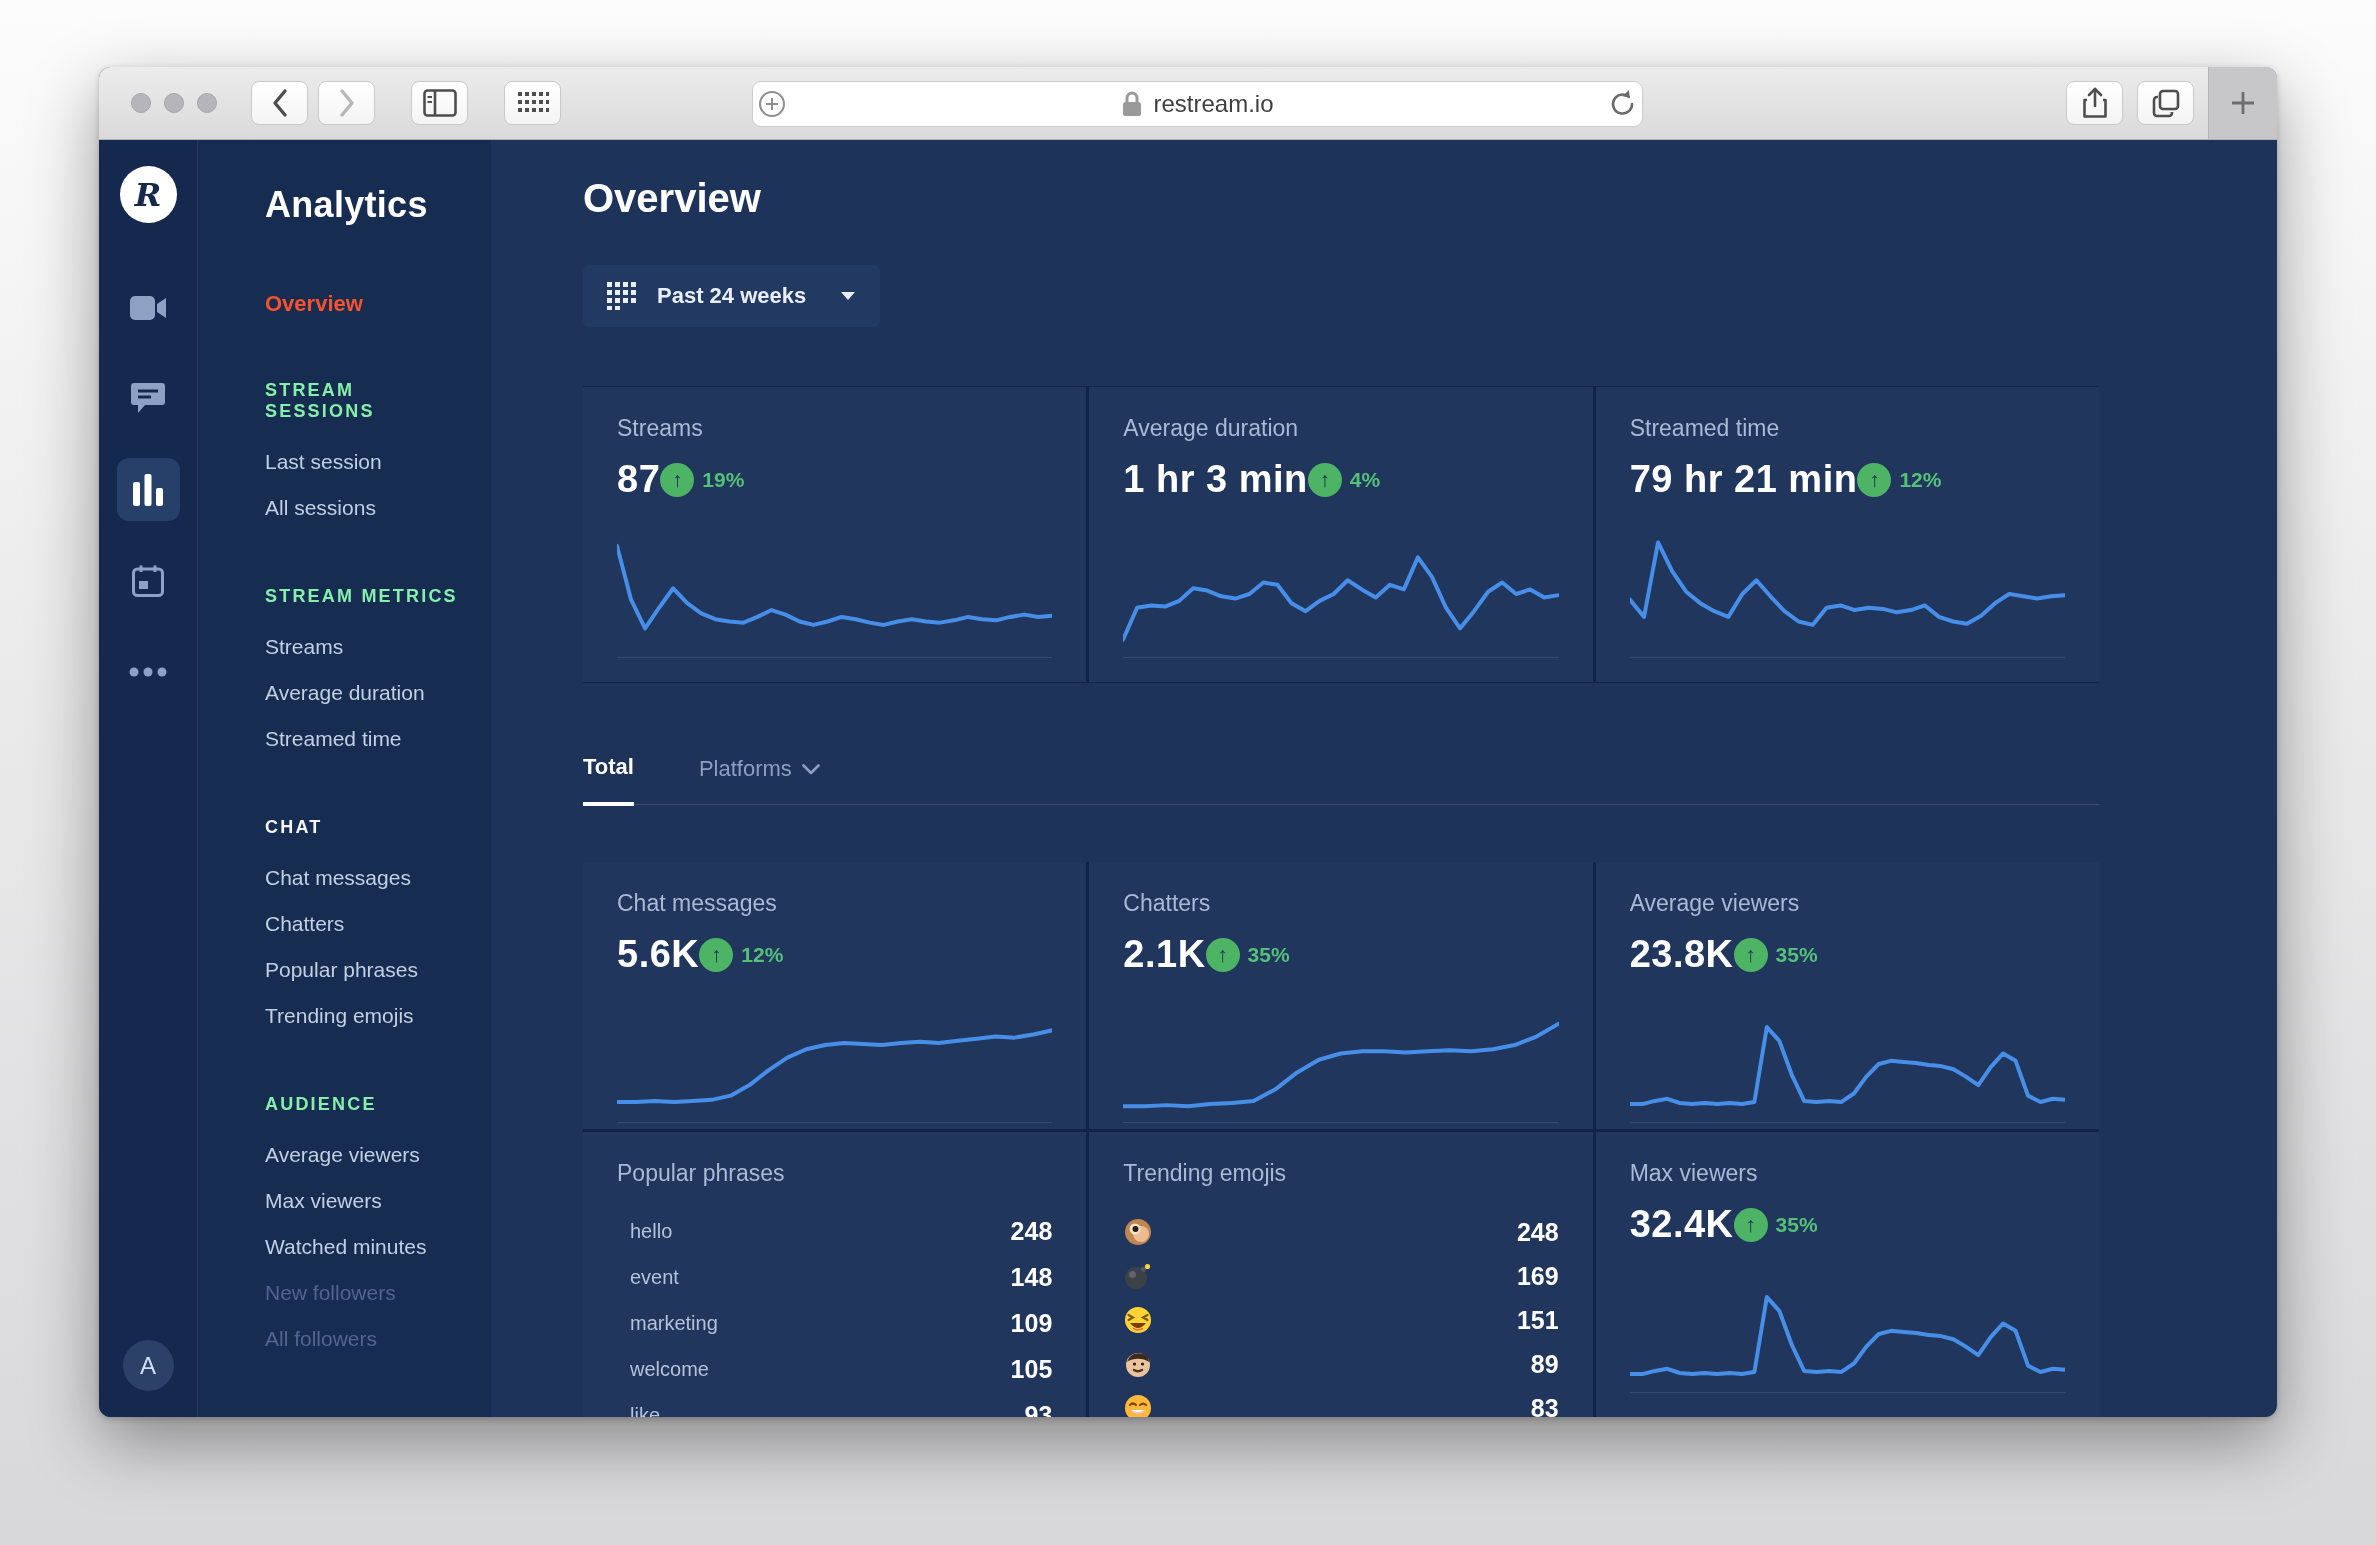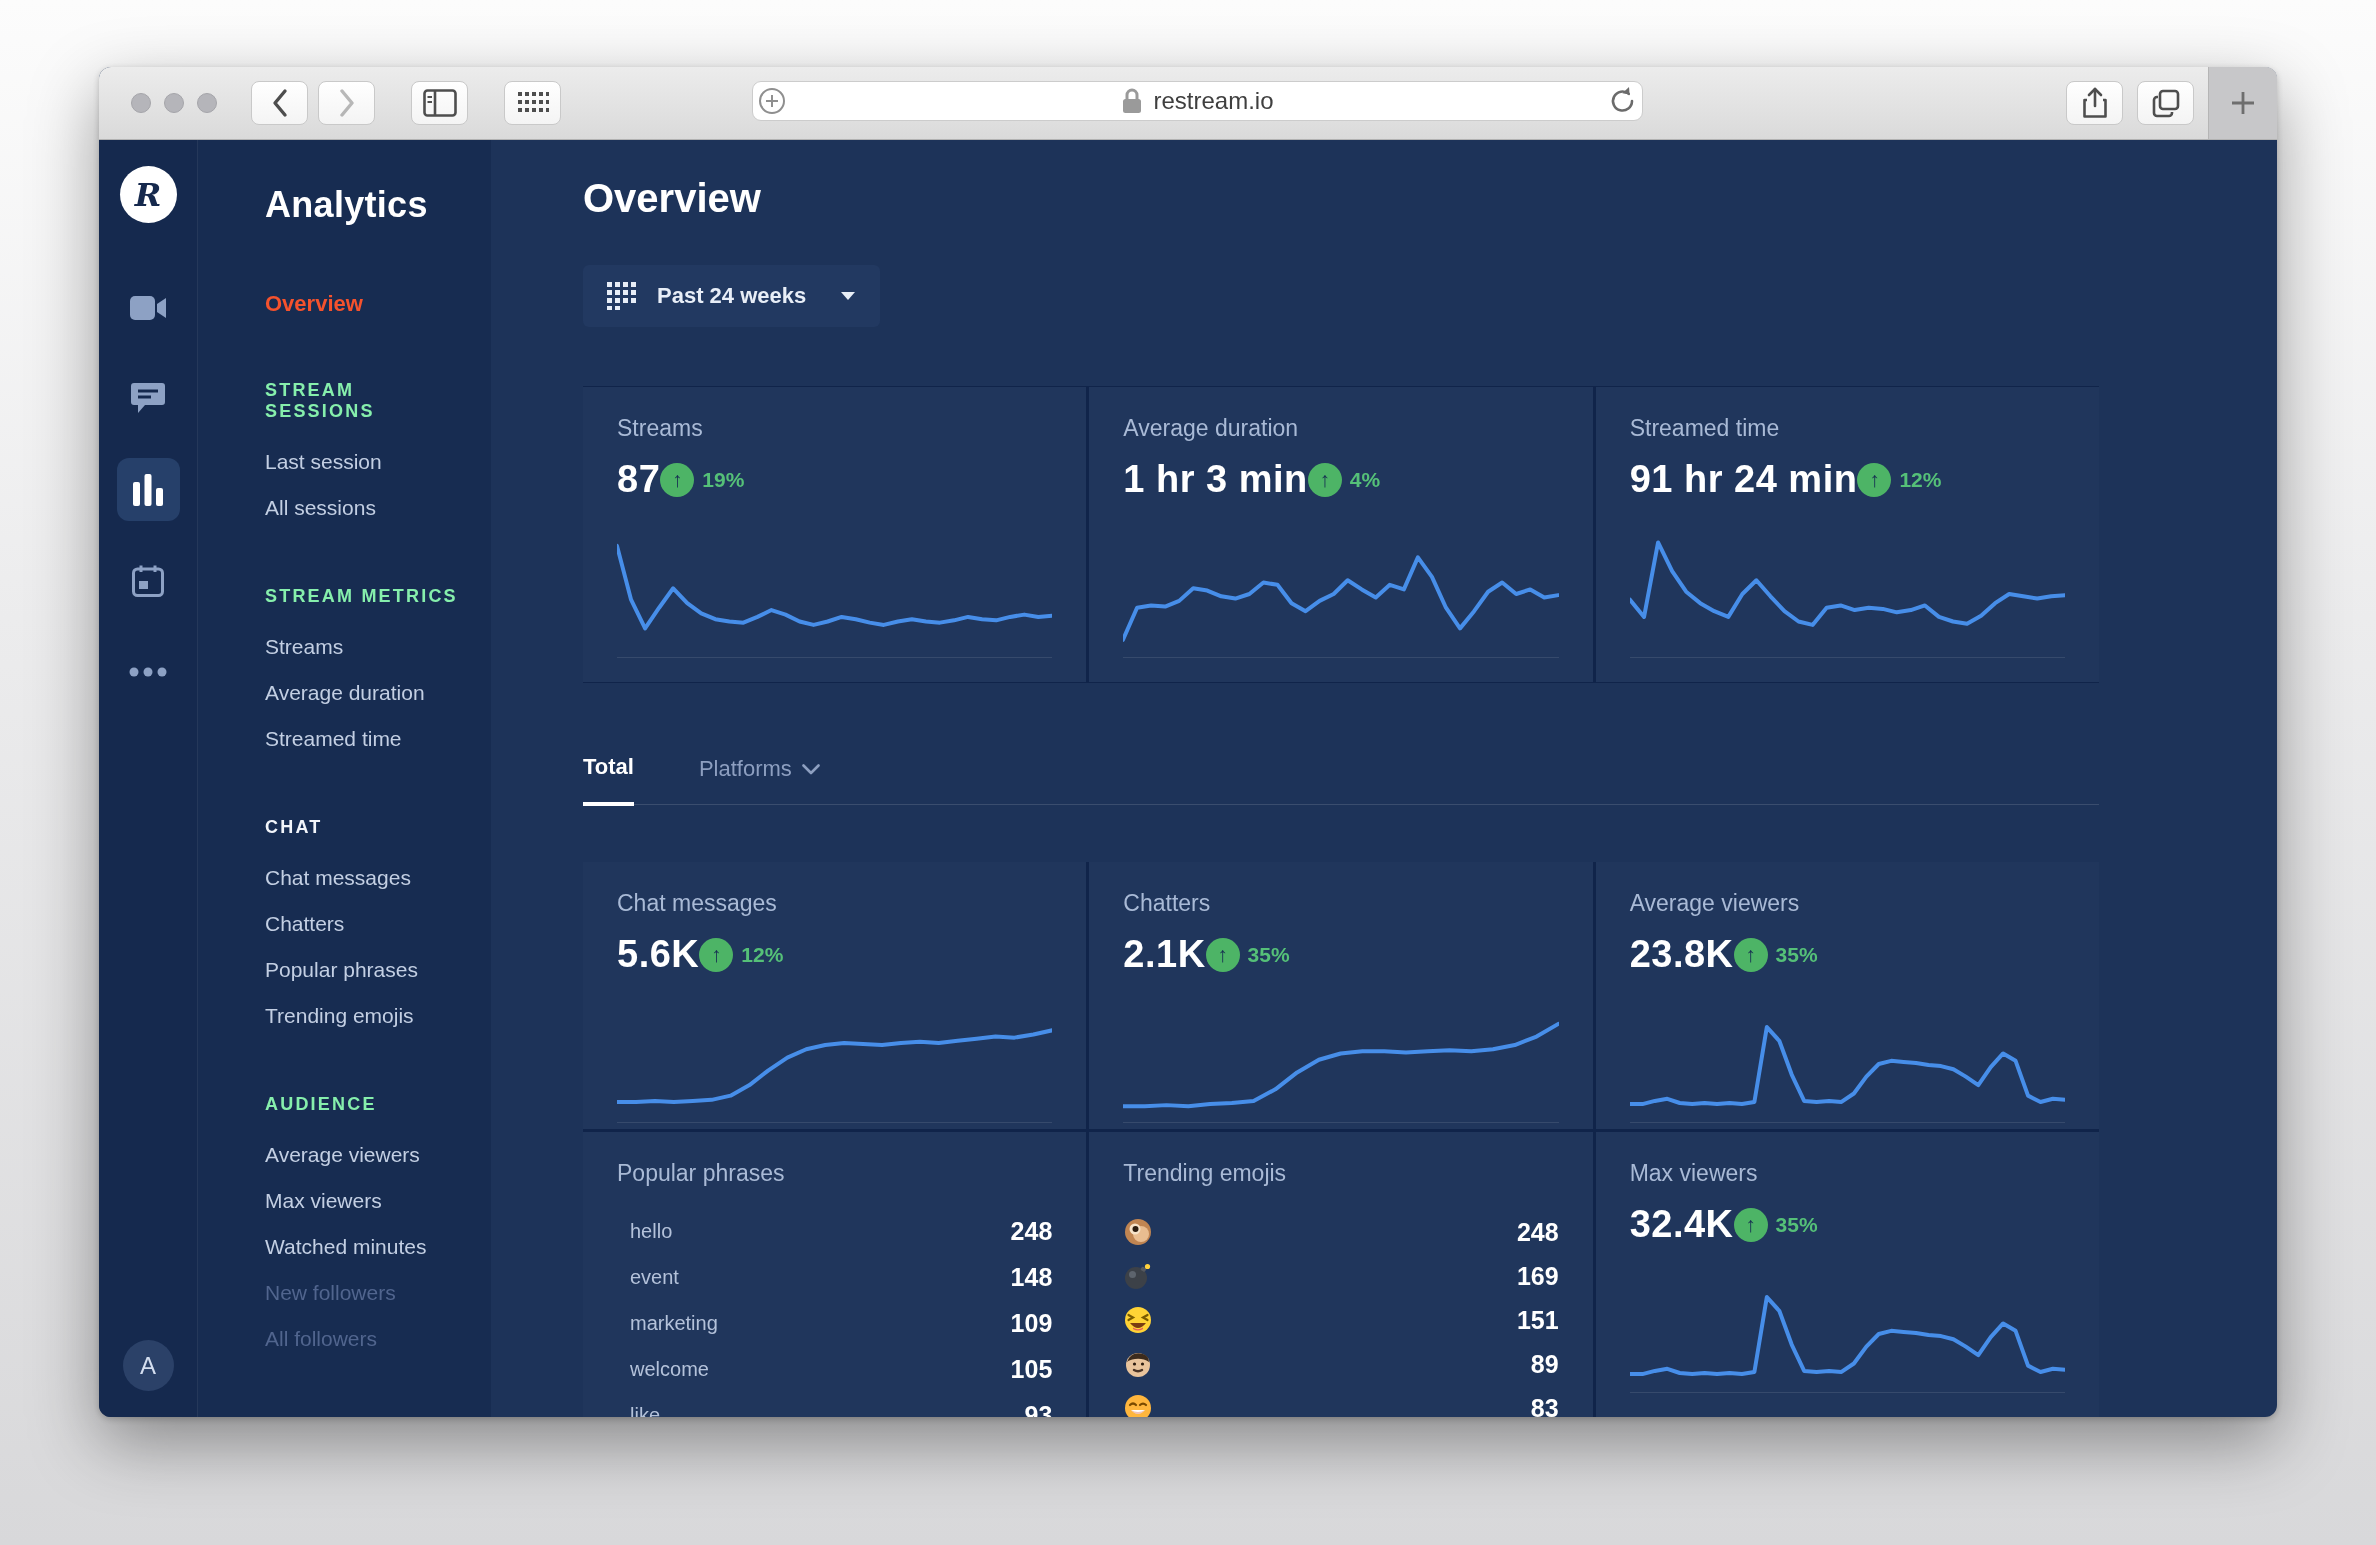--- a/index.html
+++ b/index.html
@@ -14,21 +14,21 @@
   
   .toolbar { height:73px; flex:0 0 73px; background:linear-gradient(180deg,#ececec,#dadada);
     border-bottom:1px solid #b2b2b2; display:flex; align-items:center; padding:0 0 0 32px; position:relative; }
   .traffic { display:flex; gap:13px; margin-right:34px; }
   .traffic span { width:20px; height:20px; border-radius:50%; background:#b5b5ba; border:1px solid #a5a5aa; display:block; }
   .tbtn { width:57px; height:44px; background:linear-gradient(180deg,#ffffff,#f4f4f4); border:1px solid #c9c9c9;
     border-radius:8px; display:flex; align-items:center; justify-content:center; margin-right:10px; }
   .tbtn svg { display:block; }
   .tbtn.fwd svg { opacity:.38; }
   .spacer-s { width:26px; }
-  .urlbar { position:absolute; left:653px; top:14px; width:891px; height:40px; background:#ffffff;
+  .urlbar { position:absolute; left:653px; top:14px; width:891px; height:46px; background:#ffffff;
     border:1px solid #cccccc; border-radius:9px; display:flex; align-items:center; padding:0 4px; }
   .urlbar .center { flex:1; display:flex; align-items:center; justify-content:center; gap:10px;
     color:#3f3f3f; font-size:24px; }
   .toolbar-right { position:absolute; right:0; top:0; height:100%; display:flex; align-items:center; }
   .newtab-strip { width:69px; height:100%; background:#c7c7c9; border-left:1px solid #b5b5b5;
     display:flex; align-items:center; justify-content:center; }
   .mr16 { margin-right:14px; }
 
   
   .app { flex:1; display:flex; min-height:0; }
@@ -320,21 +320,21 @@
           <div class="spark">
             <svg viewBox="0 0 100 44" preserveAspectRatio="none">
                 <polyline points="0.00,38.00 3.23,26.80 6.45,26.00 9.68,26.40 12.90,24.40 16.13,20.00 19.35,20.80 22.58,22.80 25.81,23.60 29.03,22.00 32.26,18.00 35.48,18.80 38.71,25.20 41.94,28.00 45.16,24.40 48.39,22.00 51.61,17.20 54.84,20.40 58.06,23.20 61.29,18.80 64.52,20.40 67.74,9.20 70.97,16.00 74.19,26.80 77.42,34.00 80.65,28.00 83.87,21.20 87.10,18.00 90.32,22.00 93.55,20.40 96.77,23.20 100.00,22.40"></polyline>
               </svg>
           </div>
         </div>
 
         <div class="card">
           <div class="card-label">Streamed time</div>
           <div class="value-row">
-            <span class="card-value">91 hr 24 min</span>
+            <span class="card-value">79 hr 21 min</span>
             <span class="chip">
               <span class="circ">↑</span>
               <span class="pct">12%</span>
             </span>
           </div>
           <div class="spark">
             <svg viewBox="0 0 100 44" preserveAspectRatio="none">
                 <polyline points="0.00,24.00 3.23,30.00 6.45,4.00 9.68,14.00 12.90,21.20 16.13,25.20 19.35,28.00 22.58,30.00 25.81,22.00 29.03,17.20 32.26,22.80 35.48,28.00 38.71,31.60 41.94,32.80 45.16,26.80 48.39,26.00 51.61,27.60 54.84,26.80 58.06,27.20 61.29,28.40 64.52,27.60 67.74,26.00 70.97,30.00 74.19,31.60 77.42,32.40 80.65,29.60 83.87,25.20 87.10,22.00 90.32,22.80 93.55,23.60 96.77,22.80 100.00,22.40"></polyline>
               </svg>
           </div>

